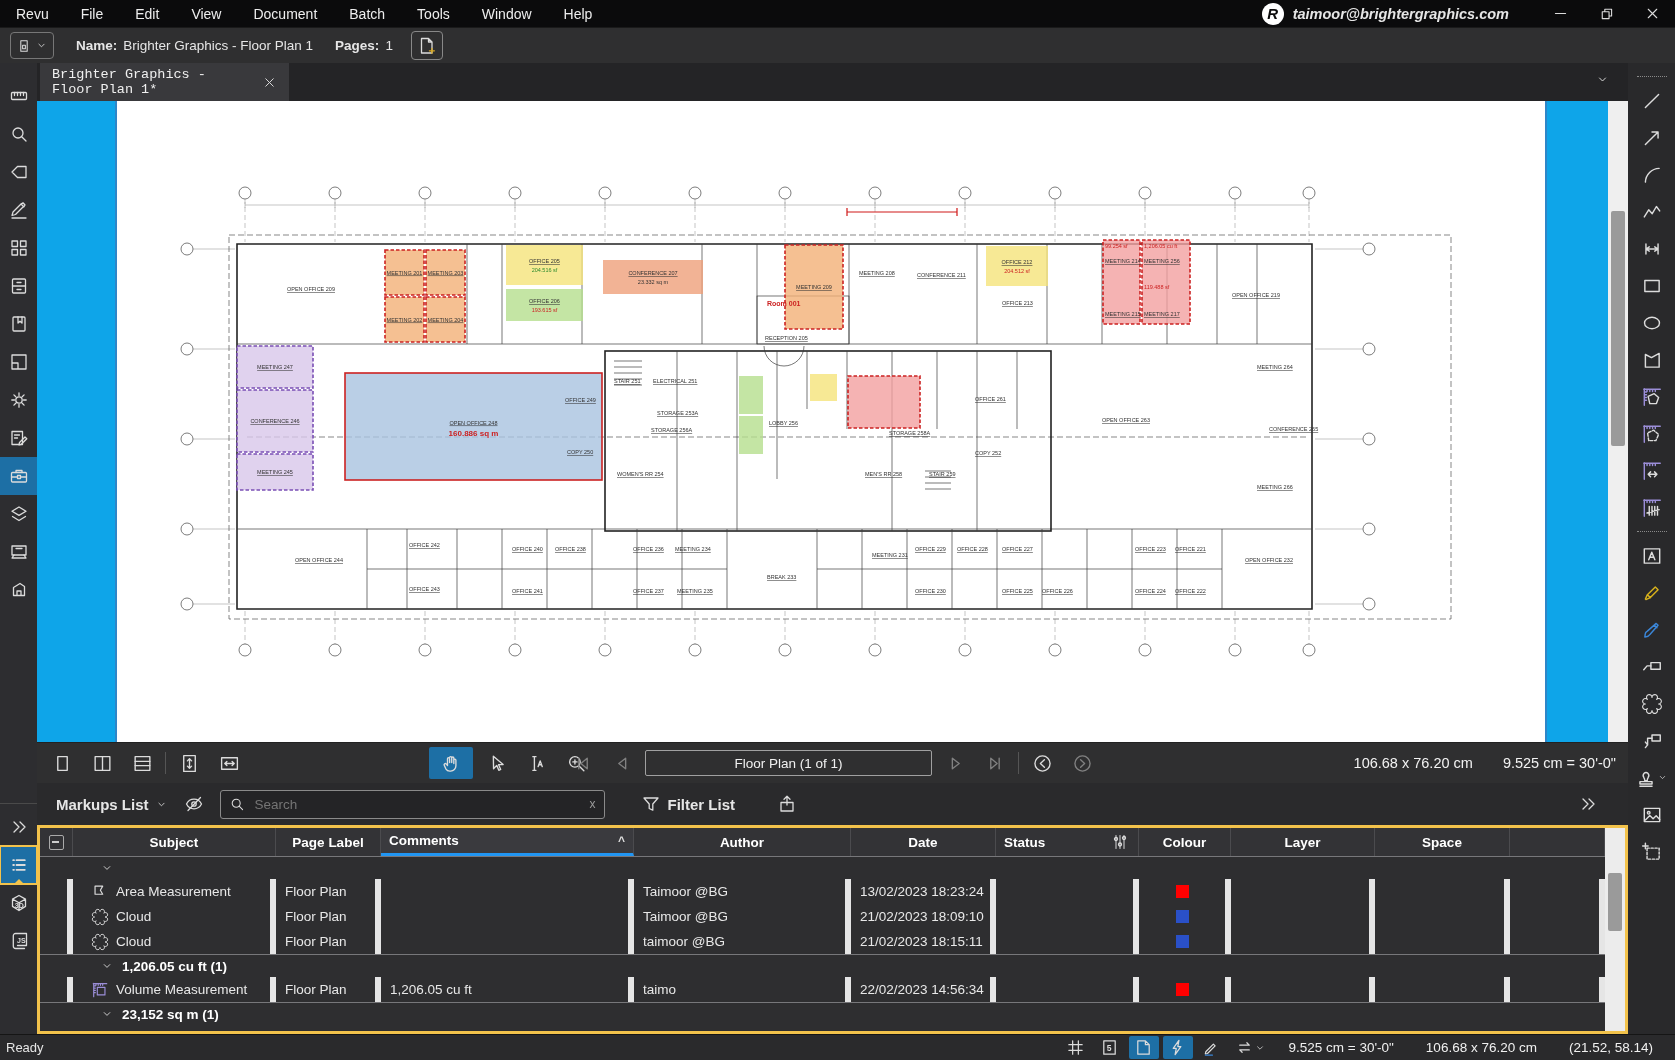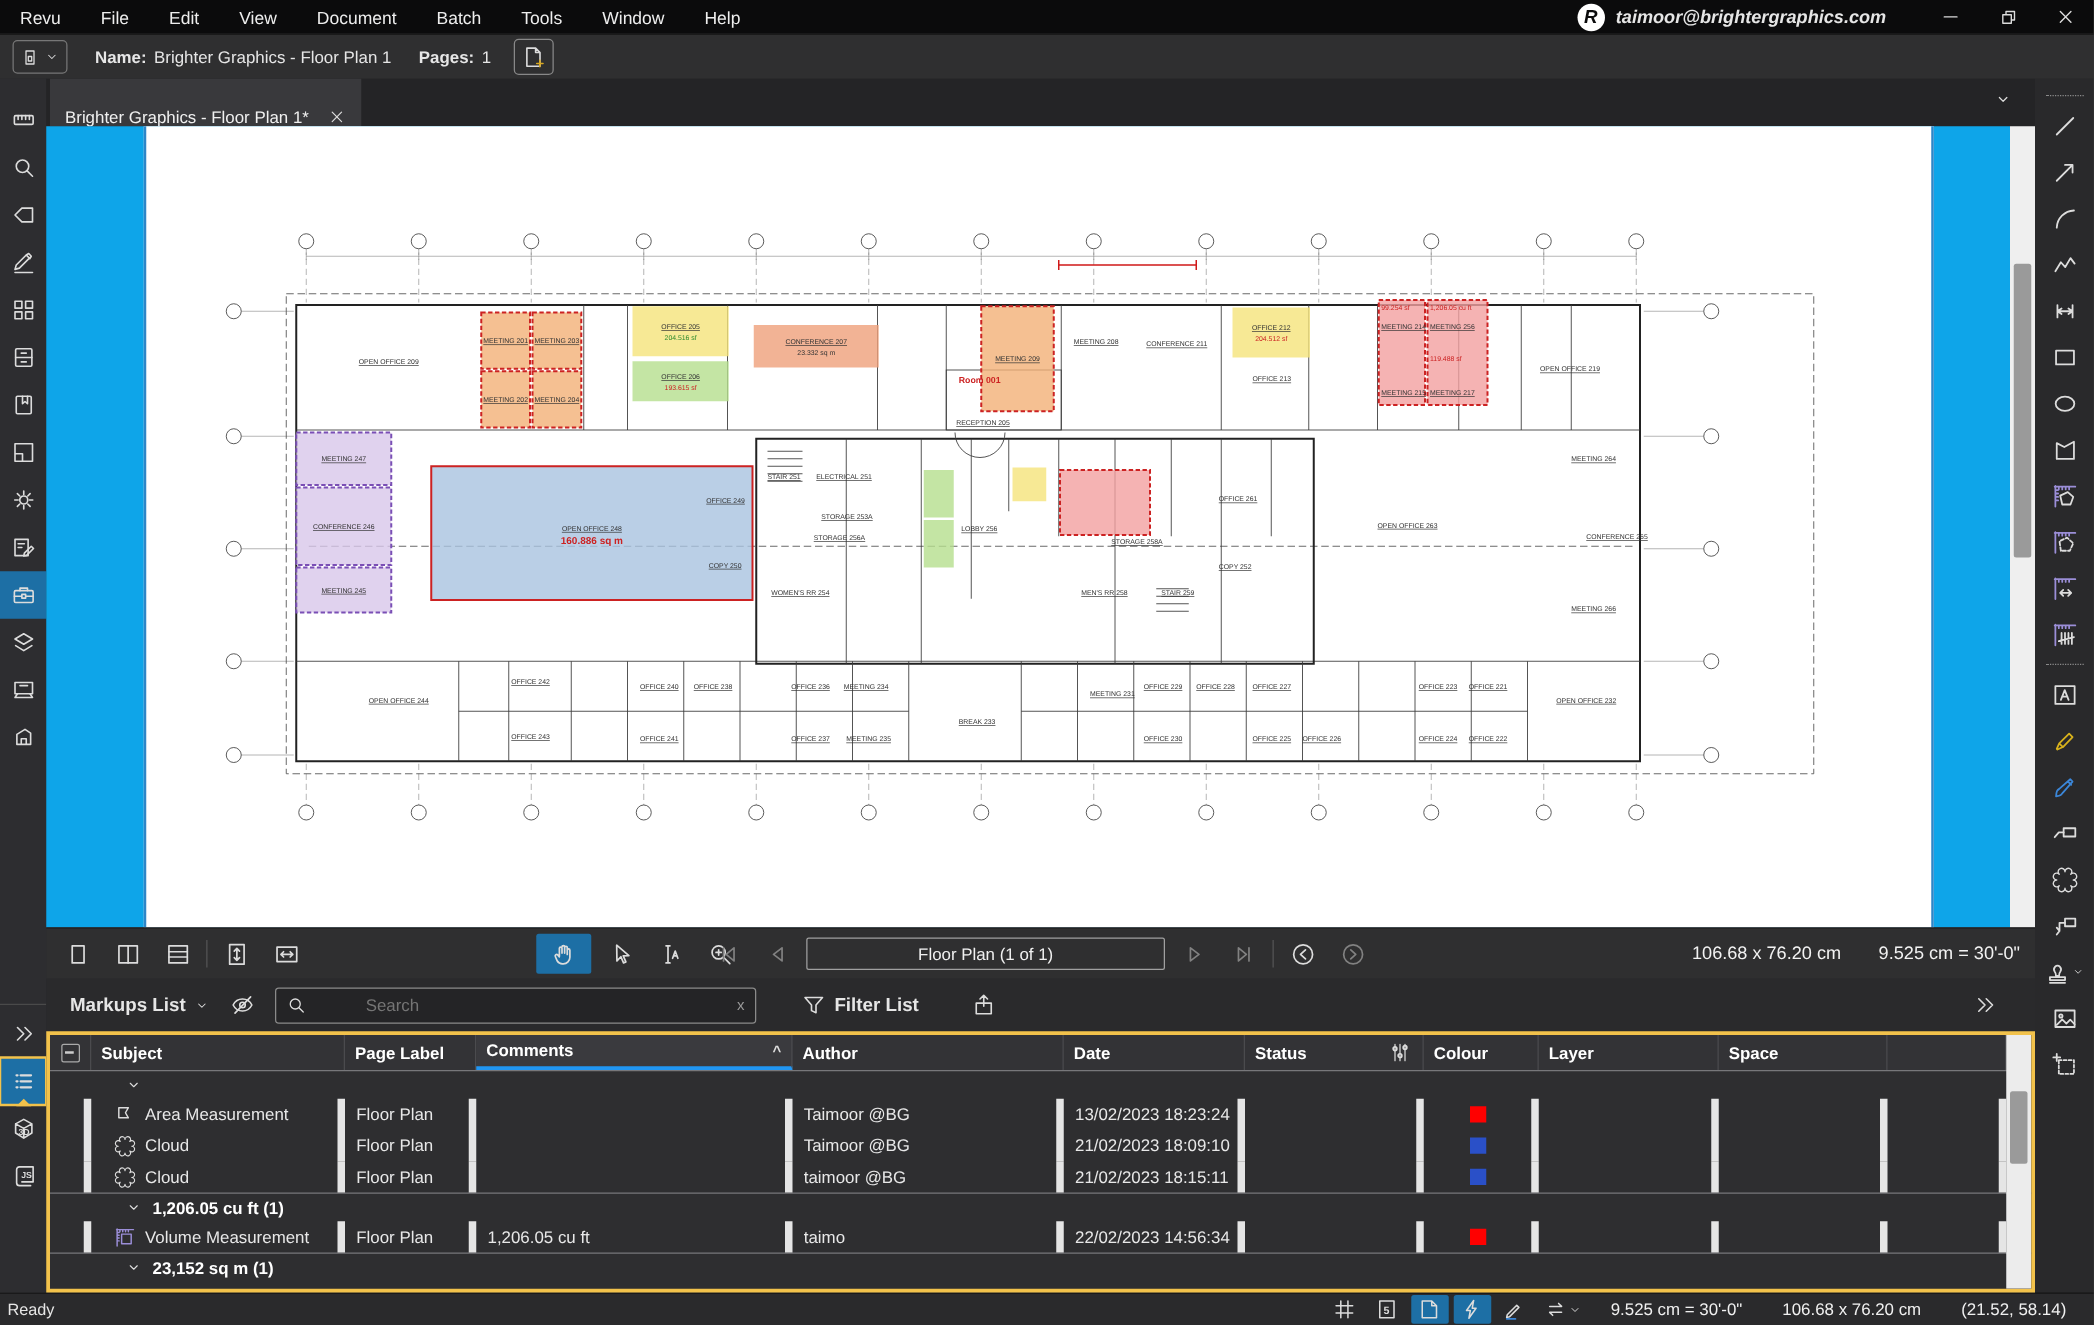--- a/index.html
+++ b/index.html
@@ -35,21 +35,21 @@
   .rail-btn{width:37px;height:38px;display:flex;align-items:center;justify-content:center;}
   .rail-btn.sel{background:#1d6fa5;}
   .rail-left .top{padding-top:14px;}
   .rail-left .bottom{position:absolute;left:0;top:740px;width:37px;border-top:1px solid #4a4a4a;padding-top:4px;}
   .rail-btn.sel-y{background:#1d6fa5;outline:2px solid #f2c24b;outline-offset:-1px;position:relative;}
   .rail-btn.sel-y:after{content:"";position:absolute;bottom:-1px;left:13px;border:6px solid transparent;border-bottom-color:#f2c24b;}
 
   .mid{flex:1;display:flex;flex-direction:column;min-width:0;}
 
   .tabbar{height:38px;background:#242426;display:flex;align-items:stretch;flex:none;position:relative;}
-  .tab{margin-left:3px;width:225px;background:#39393c;display:flex;align-items:flex-end;padding:0 12px;gap:14px;font-size:13.5px;color:#f0f0f0;}
+  .tab{margin-left:3px;width:225px;background:#39393c;display:flex;align-items:center;padding:0 12px;gap:14px;font-size:13.5px;color:#f0f0f0;font-family:Liberation Mono, monospace;}
   .tab-close{margin-left:auto}
   .tab-close .i{width:15px;height:15px}
   .tab-chevron{position:absolute;right:18px;top:9px;}
 
   .canvas-row{flex:1;display:flex;min-height:0;}
   .canvas{flex:1;background:#0ea5e9;position:relative;overflow:hidden;}
   .page{position:absolute;left:78px;top:-2px;width:1428px;height:1030px;background:#fff;
     border-left:2px solid #2e86c8;border-right:2px solid #2e86c8;}
   .vscroll{width:20px;background:#efefef;position:relative;flex:none;}
   .vthumb{position:absolute;left:3px;width:14px;border-radius:2px;background:#9a9a9a;}
@@ -65,31 +65,31 @@
   .dim .i{stroke:#818181}
   .dim .i *{stroke:#818181}
   .page-field{width:285px;height:24px;border:1px solid #a0a0a0;border-radius:2px;display:flex;align-items:center;justify-content:center;font-size:13.5px;color:#f0f0f0;}
   .tb-text{font-size:14.5px;color:#f2f2f2;}
 
   
   .mk-head{height:42px;background:#2a2a2c;display:flex;align-items:center;flex:none;position:relative;}
   .mk-title{display:flex;align-items:center;gap:6px;font-size:15px;font-weight:bold;margin-left:19px;}
   .mk-eye{margin-left:16px}
   .search-box{margin-left:16px;width:367px;height:27px;background:#242426;border:1px solid #8a8a8a;border-radius:3px;display:flex;align-items:center;padding:0 8px;gap:8px;}
-  .search-box input{flex:1;background:transparent;border:none;outline:none;color:#5eead4;font-size:13.5px;font-family:inherit;margin-left:38px;}
+  .search-box input{flex:1;background:transparent;border:none;outline:none;color:#5eead4;font-size:13.5px;font-family:inherit;}
   .search-box .clr{color:#9a9a9a;font-size:12px;}
   .mk-filter{display:flex;align-items:center;gap:7px;margin-left:36px;font-size:15px;font-weight:bold;}
   .mk-share{margin-left:42px}
   .mk-expand{position:absolute;right:30px;top:11px;}
 
   
   .mk-table{height:203px;flex:none;background:#2e2e30;border:3px solid #f2c24b;position:relative;overflow:hidden;}
   .tgrid{display:grid;grid-template-columns:33px 203px 105px 253px 217px 145px 143px 92px 144px 135px 1fr;width:1565px;}
   .thead{height:28px;background:#333336;}
-  .thead .cell{display:flex;align-items:center;font-weight:bold;font-size:13.5px;color:#fff;border-right:1px solid #4b4b4e;padding:0 8px;position:relative;}
+  .thead .cell{display:flex;align-items:center;font-weight:bold;font-size:13.5px;color:#fff;border-right:1px solid #4b4b4e;padding:0 8px;position:relative;justify-content:center;}
   .thead .cell.sorted{border-bottom:3px solid #2196f3;background:#3a3a3e;}
   .thead .sort-arrow{margin-left:auto;font-size:12px;color:#ddd;}
   .thead .hicon{margin-left:auto}
   .cbox{width:13px;height:13px;border:1px solid #aaa;border-radius:2px;margin:auto;position:relative;}
   .cbox:after{content:"";position:absolute;left:2px;top:5px;width:7px;height:2px;background:#ccc;}
   .trow{height:25px;}
   .trow .cell{display:flex;align-items:center;border-right:6px solid #e5e5e5;font-size:13.5px;color:#e8e8e8;padding:0 9px;overflow:hidden;white-space:nowrap;}
   .trow .subj{gap:7px;padding-left:18px;}
   .trow .subj .i{width:18px;height:18px;flex:none}
   .tgroup{height:22px;border-top:1px solid #77777a;padding-left:43px;}

